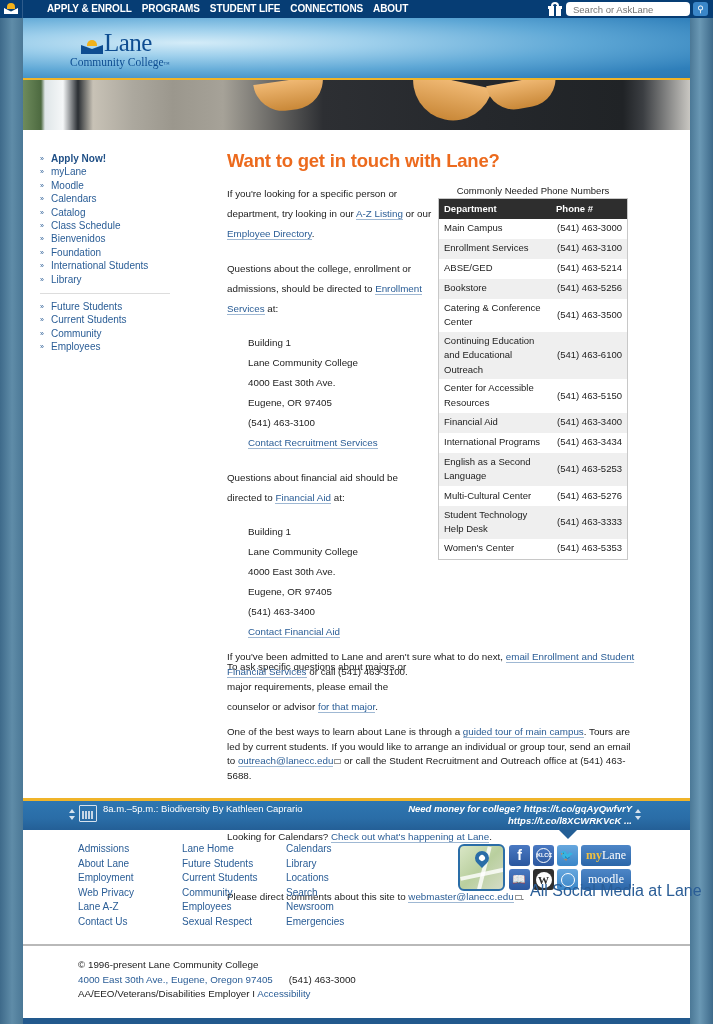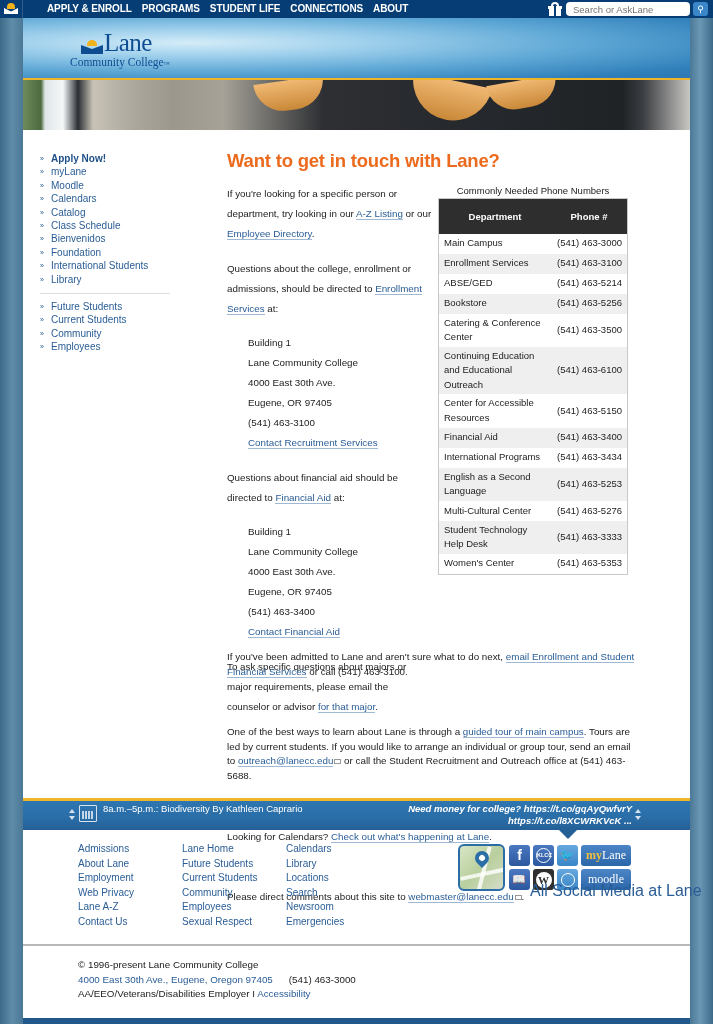--- a/index.html
+++ b/index.html
@@ -70,21 +70,21 @@
   .col-text p { margin-bottom: 14.6px; }
   .col-text .addr { padding-left: 21px; }
   .wide { position: absolute; left: 0; top: 454px; width: 410px; font-size: 9.8px; line-height: 14.6px; color: #222; }
   .wide p { margin-bottom: 14.6px; margin-top: 46px; }
   .mailico { display: inline-block; width: 7px; height: 5px; border: 1px solid #999; margin-left: 1px; vertical-align: 0; position: relative; }
 
   
   .phones { position: absolute; left: 211px; top: 34px; width: 190px; }
   .phones .cap { text-align: center; font-size: 9.5px; line-height: 14px; color: #222; }
   .phones table { width: 190px; border-collapse: collapse; border: 1px solid #c8c8c8; font-size: 9.5px; }
-  .phones th { background: #2e2e2e; color: #fff; text-align: center; font-weight: bold; padding: 3px 5px; height: 35px; }
+  .phones th { background: #2e2e2e; color: #fff; text-align: left; font-weight: bold; padding: 3px 5px; height: 20px; }
   .phones td { padding: 2px 5px; line-height: 14.6px; color: #222; vertical-align: middle; }
   .phones td.ph { white-space: nowrap; width: 75px; padding-left: 6px; }
   .phones tr.single td { height: 20px; }
   .phones tr:nth-child(even) td { background: #efefef; }
 
   
   .ticker { position: absolute; left: 0; top: 780px; width: 667px; height: 32px;
     background: linear-gradient(180deg, #2e76b1, #2a6da7 60%, #245f96); border-top: 3px solid #f0b429; }
   .ticker .updown { position: absolute; width: 7px; height: 14px; }
   .ticker .updown .u { position: absolute; left: 0; top: 0; width: 0; height: 0; border-left: 3.5px solid transparent; border-right: 3.5px solid transparent; border-bottom: 4px solid #d6e2ee; }

